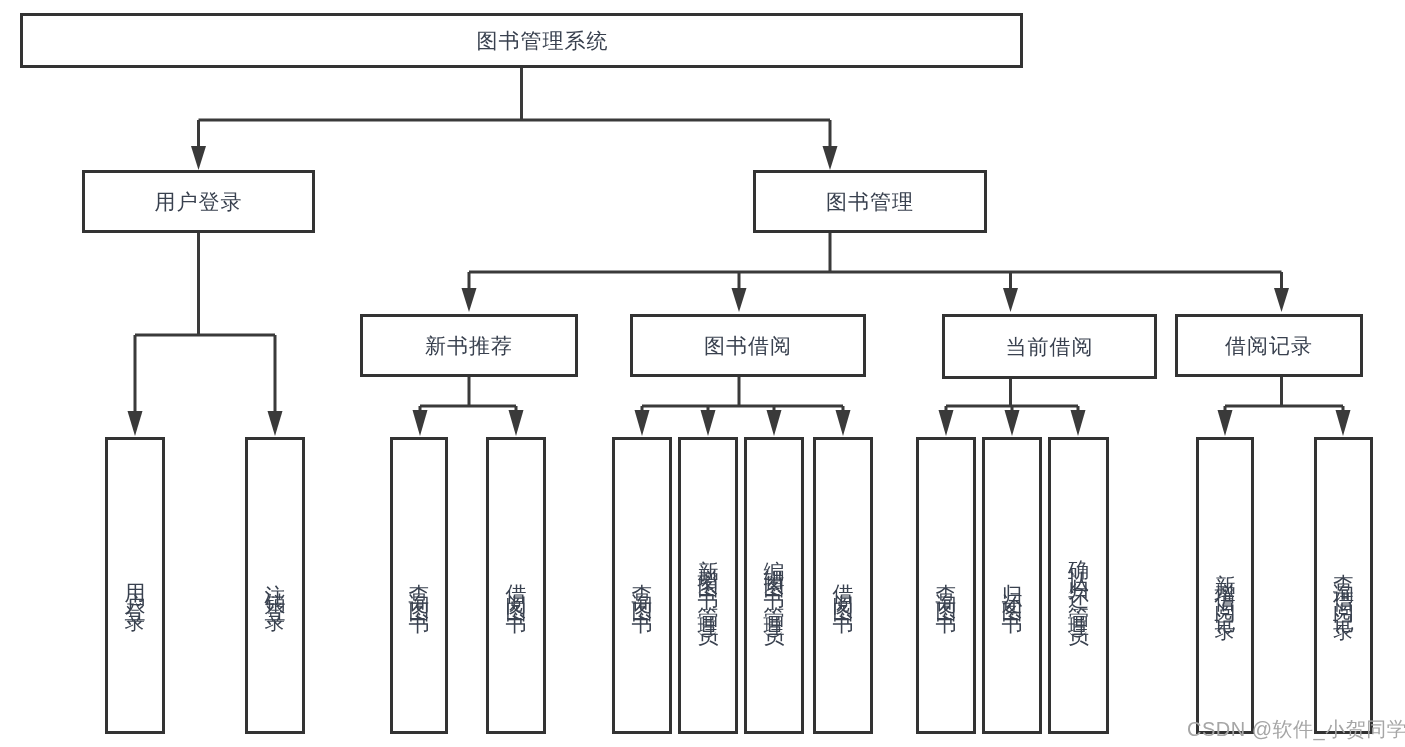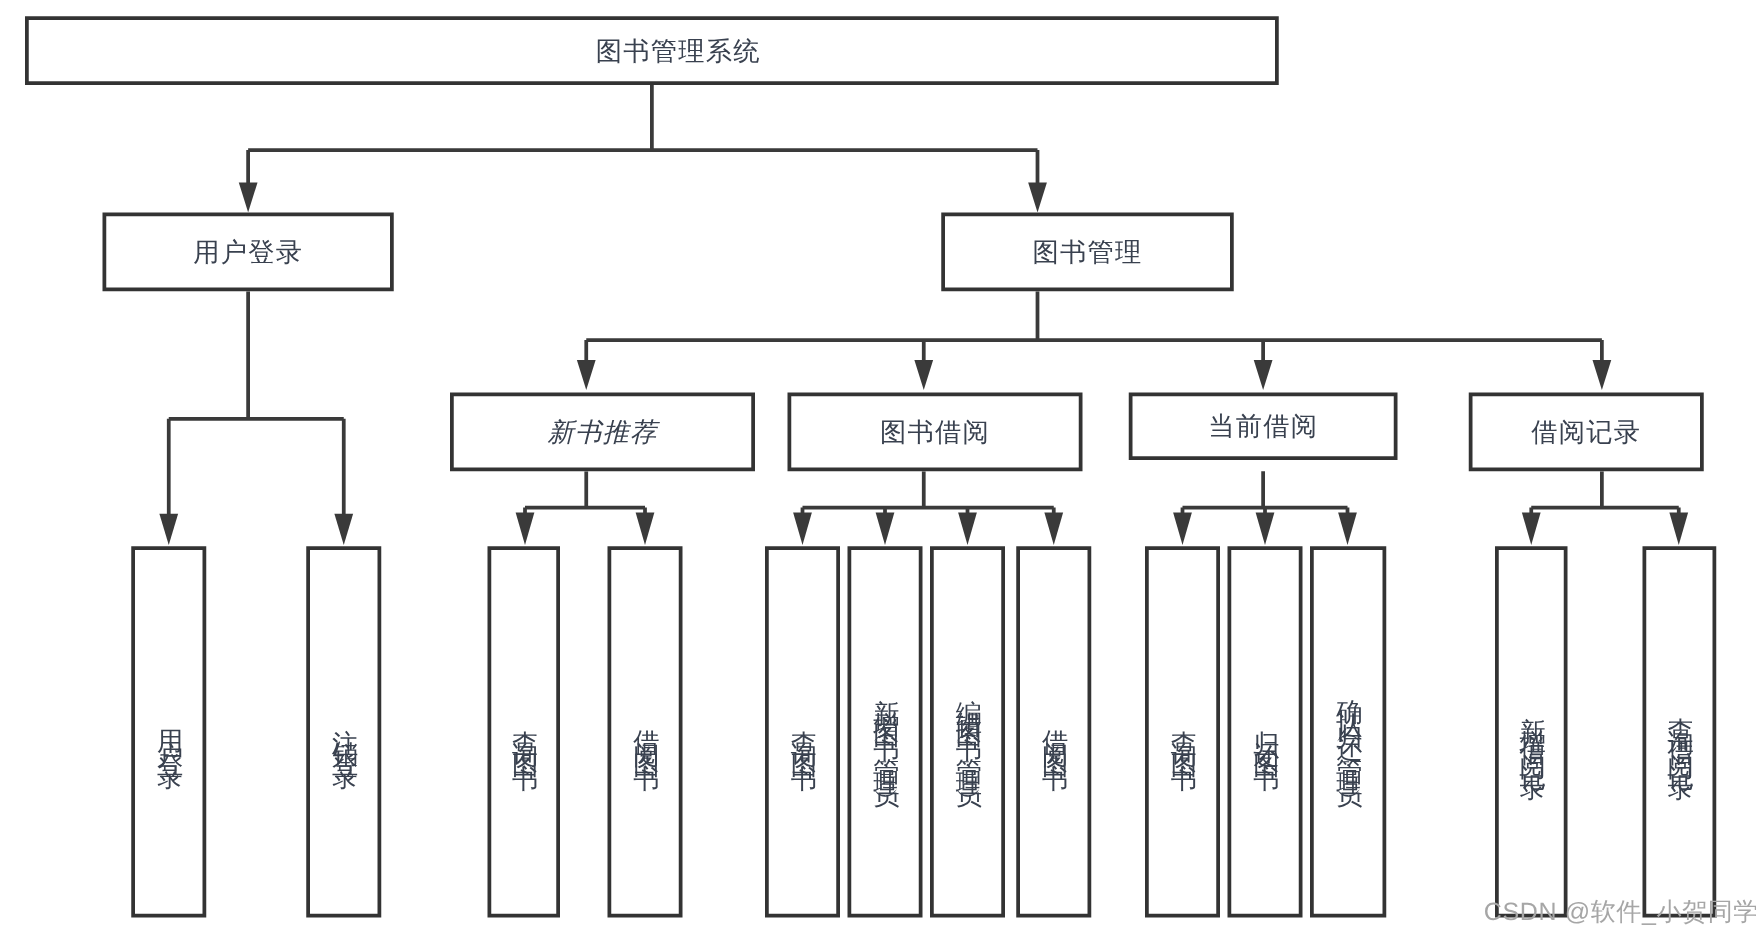--- a/index.html
+++ b/index.html
@@ -109,23 +109,23 @@
     <path d="M1281.5 377 V406 M1225 406 H1343 M1225 406 V412 M1343 406 V412"></path>
     <polygon points="1217.5,410 1232.5,410 1225,436"></polygon>
     <polygon points="1335.5,410 1350.5,410 1343,436"></polygon>
   </svg>
 
   <div class="box h root" style="left:20px; top:13px; width:1003px; height:55px;padding-left:42px;">图书管理系统</div>
 
   <div class="box h" style="left:82px; top:170px; width:233px; height:63px;">用户登录</div>
   <div class="box h" style="left:717px; top:170px; width:234px; height:63px;margin-left:36px;">图书管理</div>
 
-  <div class="box h" style="left:360px; top:314px; width:244px; height:63px;font-style:italic;">新书推荐</div>
+  <div class="box h" style="left:360px; top:314px; width:218px; height:63px;">新书推荐</div>
   <div class="box h" style="left:630px; top:314px; width:236px; height:63px;">图书借阅</div>
-  <div class="box h" style="left:903px; top:314px; width:215px; height:54px;">当前借阅</div>
+  <div class="box h" style="left:942px; top:314px; width:215px; height:65px;">当前借阅</div>
   <div class="box h" style="left:1175px; top:314px; width:188px; height:63px;">借阅记录</div>
 
   <div class="box v" style="left:105px; top:437px; width:60px; height:297px;">
     <span>用户登录</span>
   </div>
   <div class="box v" style="left:245px; top:437px; width:60px; height:297px;">
     <span>注销登录</span>
   </div>
 
   <div class="box v" style="left:390px; top:437px; width:58px; height:297px;">

